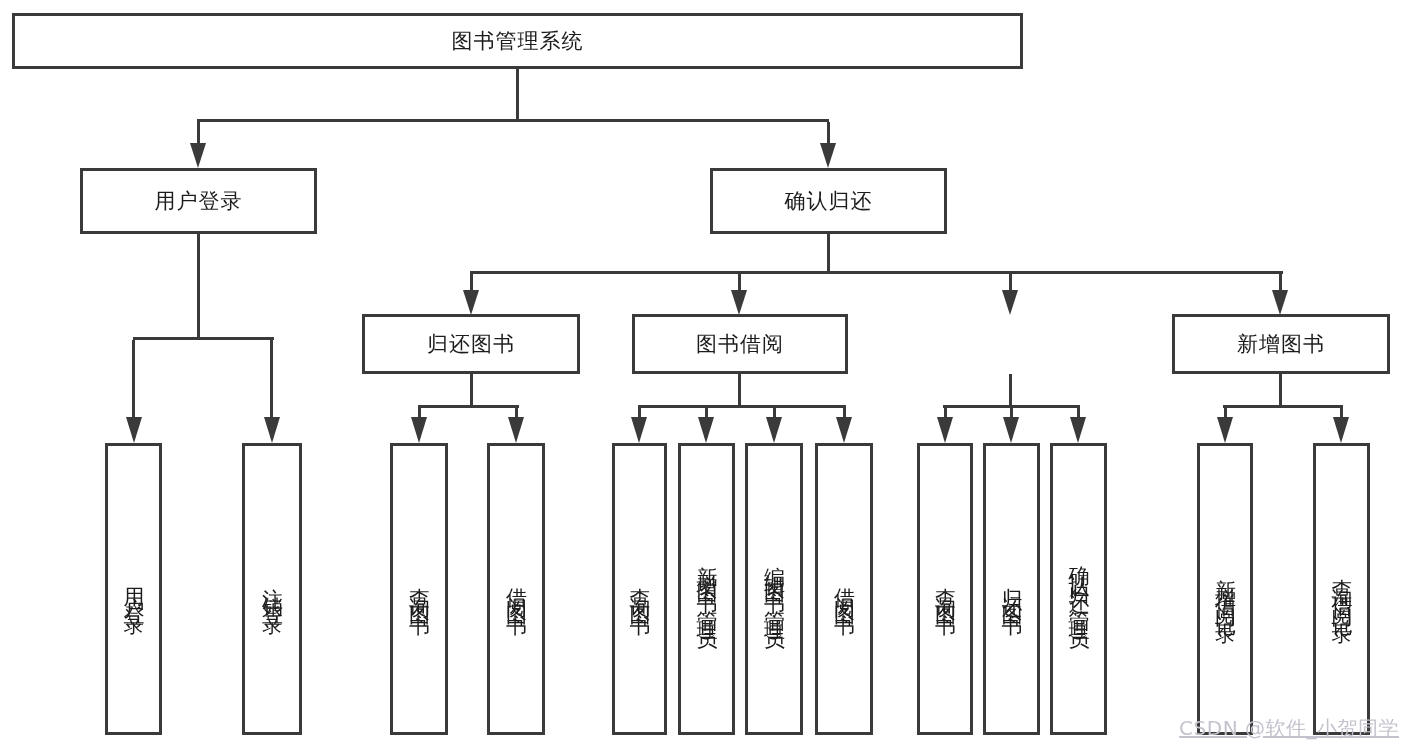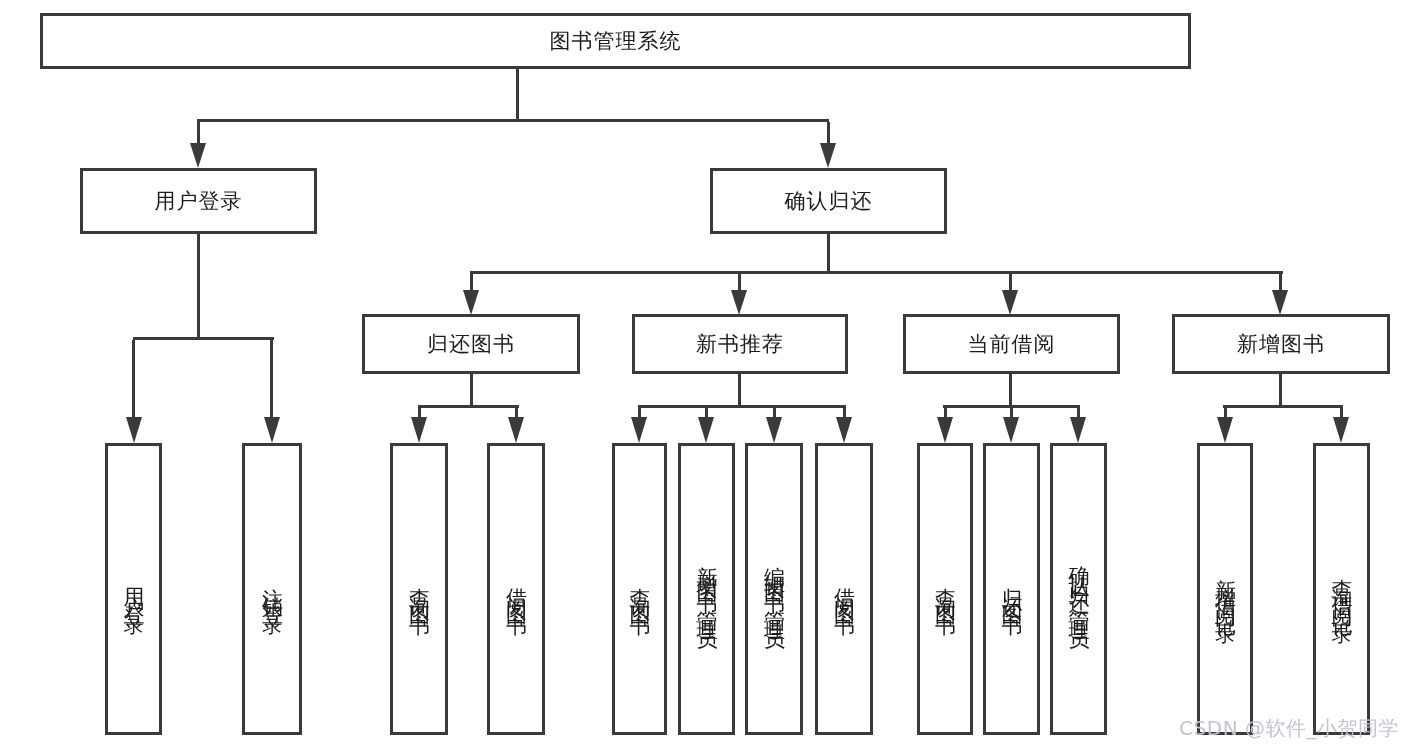--- a/index.html
+++ b/index.html
@@ -19,29 +19,29 @@
   .vl{position:absolute;width:3px;background:#3a3a3a;z-index:1;}
   .hl{position:absolute;height:3px;background:#3a3a3a;z-index:1;}
   .arr{
     position:absolute;width:0;height:0;z-index:1;
     border-left:8px solid transparent;border-right:8px solid transparent;
     border-top:25px solid #3a3a3a;
   }
   .arr.big{border-top-width:26px;}
   .watermark{
     position:absolute;right:6px;bottom:5px;font-size:20px;color:#c3c3ce;
-    z-index:5;letter-spacing:0.5px;white-space:nowrap;
+    z-index:5;letter-spacing:0.5px;white-space:nowrap;text-decoration:underline;
   }
 </style>
 </head>
 <body>
 
 <div class="stage">
 
-  <div class="node hnode" style="left:12px;top:13px;width:1151px;height:56px;margin-left:28px;">
+  <div class="node hnode" style="left:12px;top:13px;width:1011px;height:56px;">
     <span class="lbl">图书管理系统</span>
   </div>
 
   <div class="vl" style="left:516px;top:69px;height:52px;"></div>
   <div class="hl" style="left:197px;top:119px;width:632px;"></div>
   <div class="vl" style="left:197px;top:122px;height:21px;"></div>
   <div class="arr" style="left:190px;top:143px;"></div>
   <div class="vl" style="left:827px;top:122px;height:21px;"></div>
   <div class="arr" style="left:820px;top:143px;"></div>
 
@@ -67,24 +67,21 @@
   <div class="arr" style="left:731px;top:290px;"></div>
   <div class="vl" style="left:1009px;top:274px;height:16px;"></div>
   <div class="arr" style="left:1002px;top:290px;"></div>
   <div class="vl" style="left:1279px;top:274px;height:16px;"></div>
   <div class="arr" style="left:1272px;top:290px;"></div>
 
   <div class="node hnode" style="left:362px;top:314px;width:218px;height:60px;">
     <span class="lbl">归还图书</span>
   </div>
   <div class="node hnode" style="left:632px;top:314px;width:216px;height:60px;">
-    <span class="lbl">新书推荐</span>
-  </div>
-  <div class="node hnode" style="left:903px;top:314px;width:217px;height:60px;">
-    <span class="lbl">当前借阅</span>
+    <span class="lbl">图书借阅</span>
   </div>
   <div class="node hnode" style="left:1172px;top:314px;width:218px;height:60px;">
     <span class="lbl">新增图书</span>
   </div>
 
   <div class="vl" style="left:470px;top:374px;height:31px;"></div>
   <div class="vl" style="left:738px;top:374px;height:31px;"></div>
   <div class="vl" style="left:1009px;top:374px;height:31px;"></div>
   <div class="vl" style="left:1279px;top:374px;height:31px;"></div>
 

